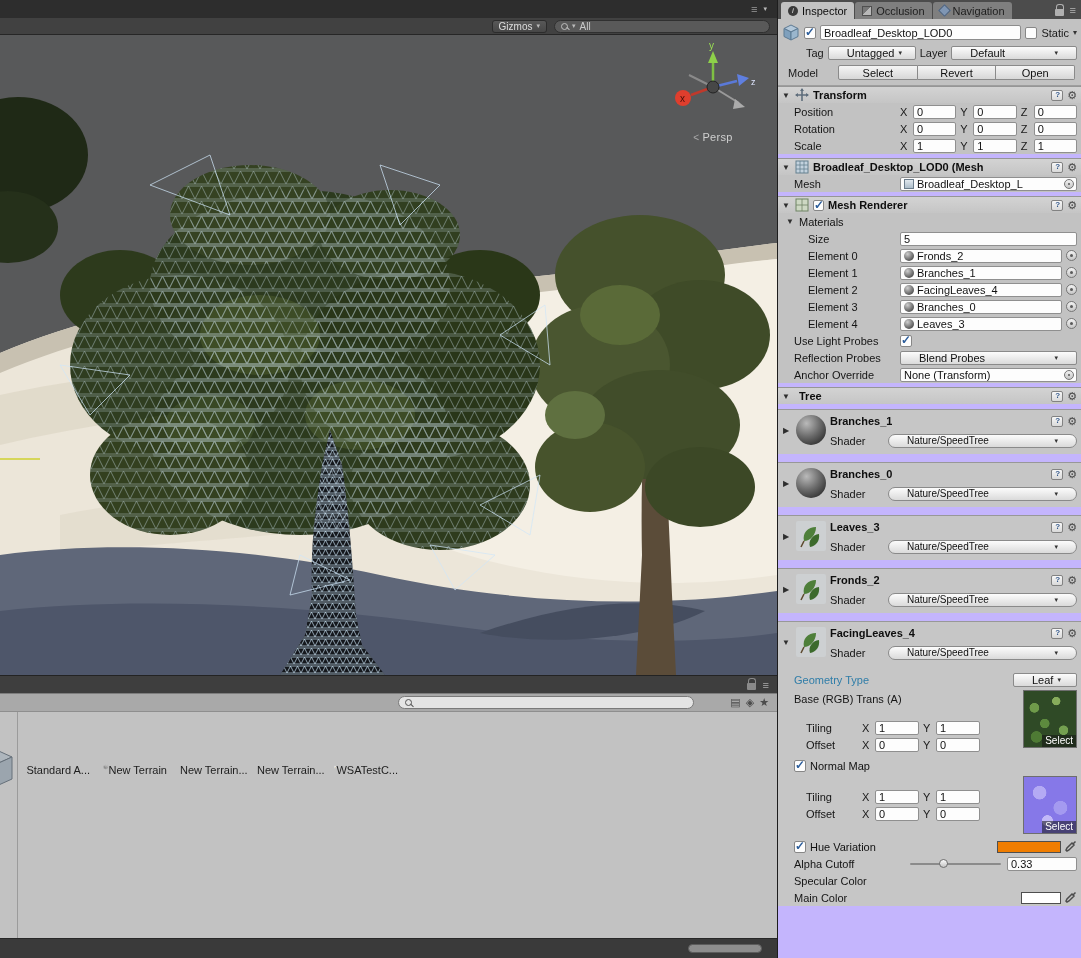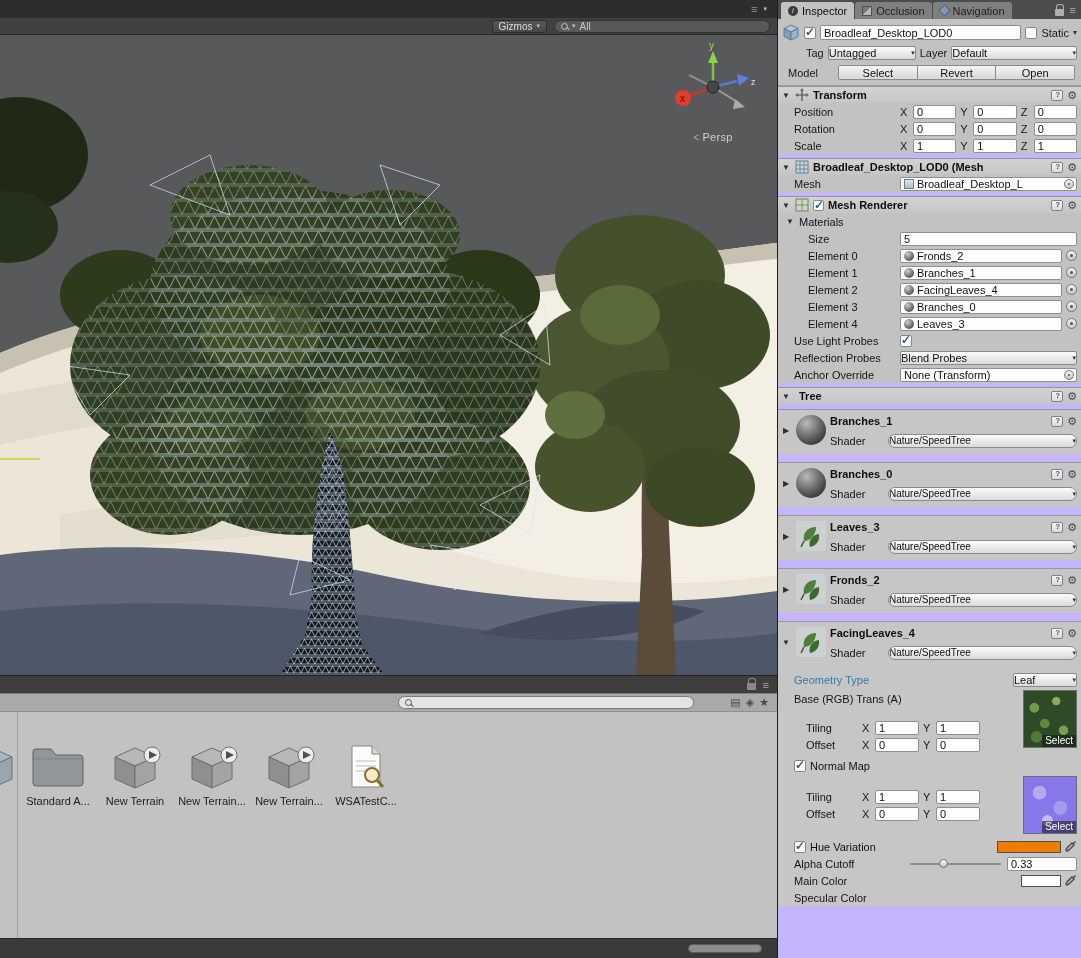--- a/index.html
+++ b/index.html
@@ -27,21 +27,21 @@
   .persp-caret{color:#aaa;margin-right:3px;font-size:10px;}
 
   
   .proj-bar1{height:18px;background:#3e3e3e;border-top:1px solid #232323;display:flex;align-items:center;justify-content:flex-end;gap:7px;padding:0 8px;color:#aaa;}
   .proj-bar2{height:19px;background:#a9a9a9;border-top:1px solid #7d7d7d;border-bottom:1px solid #8e8e8e;display:flex;align-items:center;gap:8px;padding:0 8px;}
   .proj-search{margin-left:390px;width:296px;height:13px;border-radius:7px;background:#e4e4e4;border:1px solid #7a7a7a;display:flex;align-items:center;gap:4px;padding:0 6px;color:#444;}
   .proj-bar2 .bar-icons{margin-left:auto;display:flex;gap:5px;color:#4c4c4c;font-size:11px;}
   .proj-area{flex:1;background:#c2c2c2;position:relative;overflow:hidden;}
   .proj-rail{position:absolute;left:0;top:0;bottom:0;width:18px;border-right:1px solid #9b9b9b;}
   .proj-items{position:absolute;left:26px;top:32px;display:flex;gap:13px;align-items:flex-start;}
-  .proj-item{width:64px;display:flex;flex-direction:column;align-items:center;}
+  .proj-item{width:64px;display:flex;align-items:center;}
   .proj-item .ilabel{margin-top:5px;font-size:11px;color:#1d1d1d;white-space:nowrap;}
   .proj-item-partial{position:absolute;left:-36px;top:32px;width:56px;}
   .proj-scrollbar{height:20px;background:#3a3a3a;border-top:1px solid #272727;position:relative;}
   .proj-scroll-thumb{position:absolute;left:688px;top:5px;width:74px;height:9px;border-radius:5px;background:#8d8d8d;border:1px solid #5c5c5c;}
 
   
   .inspector{width:304px;background:#bdbdbd;border-left:1px solid #1d1d1d;display:flex;flex-direction:column;overflow:hidden;}
   .insp-tabs{height:19px;background:#4c4c4c;display:flex;align-items:flex-end;gap:1px;padding-left:3px;flex-shrink:0;}
   .insp-tab{height:17px;display:flex;align-items:center;gap:4px;padding:0 7px;background:#7f7f7f;color:#1e1e1e;border-radius:3px 3px 0 0;font-size:11px;}
   .insp-tab.active{background:#c2c2c2;color:#0c0c0c;}
@@ -60,21 +60,21 @@
   .go-header{background:#c2c2c2;padding:4px 4px 4px 4px;border-bottom:1px solid #9e9e9e;}
   .go-row1{display:flex;align-items:center;gap:4px;height:19px;}
   .go-row2{display:flex;align-items:center;gap:4px;height:17px;margin-top:2px;padding-left:24px;}
   .go-row3{display:flex;align-items:center;height:17px;margin-top:3px;}
   .mini-label{color:#1a1a1a;flex-shrink:0;}
   .model-label{width:56px;padding-left:6px;}
   .name-field{flex:1;height:15px;background:#fdfdfd;border:1px solid #8d8d8d;border-radius:2px;padding:0 3px;display:flex;align-items:center;overflow:hidden;white-space:nowrap;}
   .checkbox{width:12px;height:12px;background:#fdfdfd;border:1px solid #878787;border-radius:2px;position:relative;flex-shrink:0;}
   .checkbox.checked::after{content:"✓";position:absolute;left:0px;top:-3px;font-size:12px;font-weight:bold;color:#2b5d9b;}
   .dd-arrow{font-size:8px;color:#333;}
-  .dropdown{height:14px;background:linear-gradient(#fcfcfc,#dadada);border:1px solid #8a8a8a;border-radius:2px;display:flex;align-items:center;gap:4px;padding:0 0;color:#101010;overflow:hidden;white-space:nowrap;}
+  .dropdown{height:14px;background:linear-gradient(#fcfcfc,#dadada);border:1px solid #8a8a8a;border-radius:2px;display:flex;align-items:center;gap:4px;padding:0 18px;color:#101010;overflow:hidden;white-space:nowrap;}
   .dropdown .arrow{margin-left:auto;font-size:7px;color:#333;flex-shrink:0;}
   .tag-dd{width:88px;}
   .layer-dd{flex:1;}
   .seg-btns{flex:1;display:flex;padding-right:2px;}
   .seg-btn{flex:1;height:15px;background:linear-gradient(#f5f5f5,#d7d7d7);border:1px solid #8a8a8a;display:flex;align-items:center;justify-content:center;color:#101010;}
   .seg-btn + .seg-btn{border-left:none;}
   .seg-btn:first-child{border-radius:2px 0 0 2px;}
   .seg-btn:last-child{border-radius:0 2px 2px 0;}
 
   .comp-header{height:17px;display:flex;align-items:center;gap:4px;padding:0 4px;border-top:1px solid #969696;background:linear-gradient(#d3d3d3,#c5c5c5);}
@@ -815,30 +815,30 @@
             <span class="alpha-label">Alpha Cutoff</span>
             <div class="slider">
                 <span class="knob"></span>
               </div>
             <div class="num-field alpha-field">
                 <span>0.33</span>
               </div>
           </div>
 
           <div class="fl-row">
+            <span class="fl-plain-label">Specular Color</span>
+          </div>
+
+          <div class="fl-row">
             <span class="fl-plain-label">Main Color</span>
             <div class="color-swatch main" style="background: rgb(255, 255, 255);"></div>
             <span class="eyedropper">
               <svg width="12" height="13" viewBox="0 0 12 13">
                   <path d="M10.5,1.5 L8,4 L9,5 L4,10 L2,11 L1,10 L2,8 L7,3 L8,4" fill="none" stroke="#4c4c4c" stroke-width="1.5"></path>
                 </svg>
             </span>
           </div>
-
-          <div class="fl-row">
-            <span class="fl-plain-label">Specular Color</span>
-          </div>
         </div>
       </div>
 
     </div>
   </div>
 </div>
 
 </body></html>

